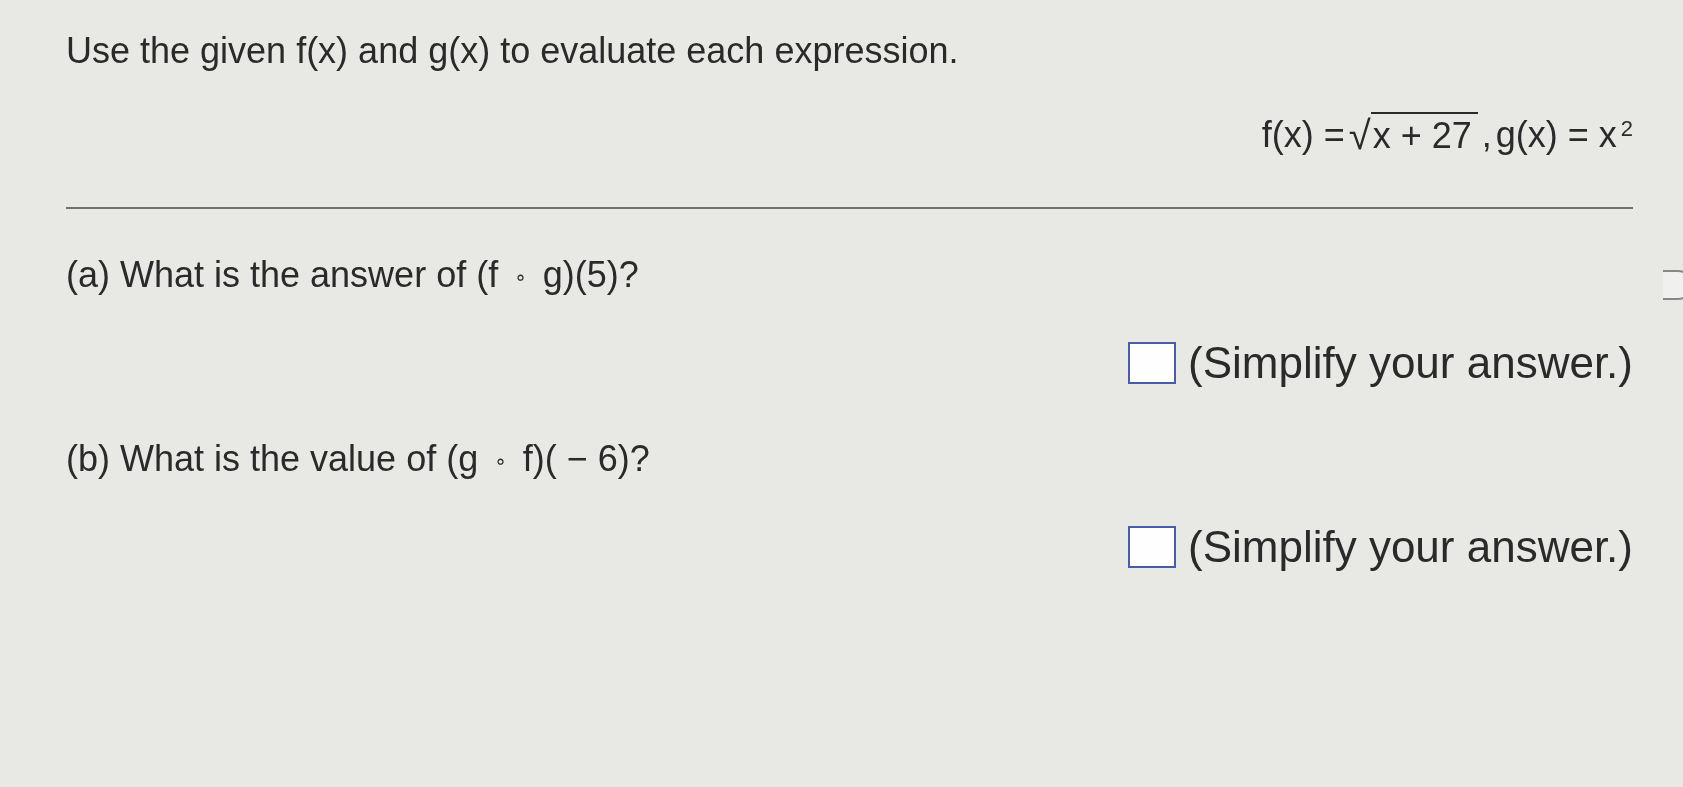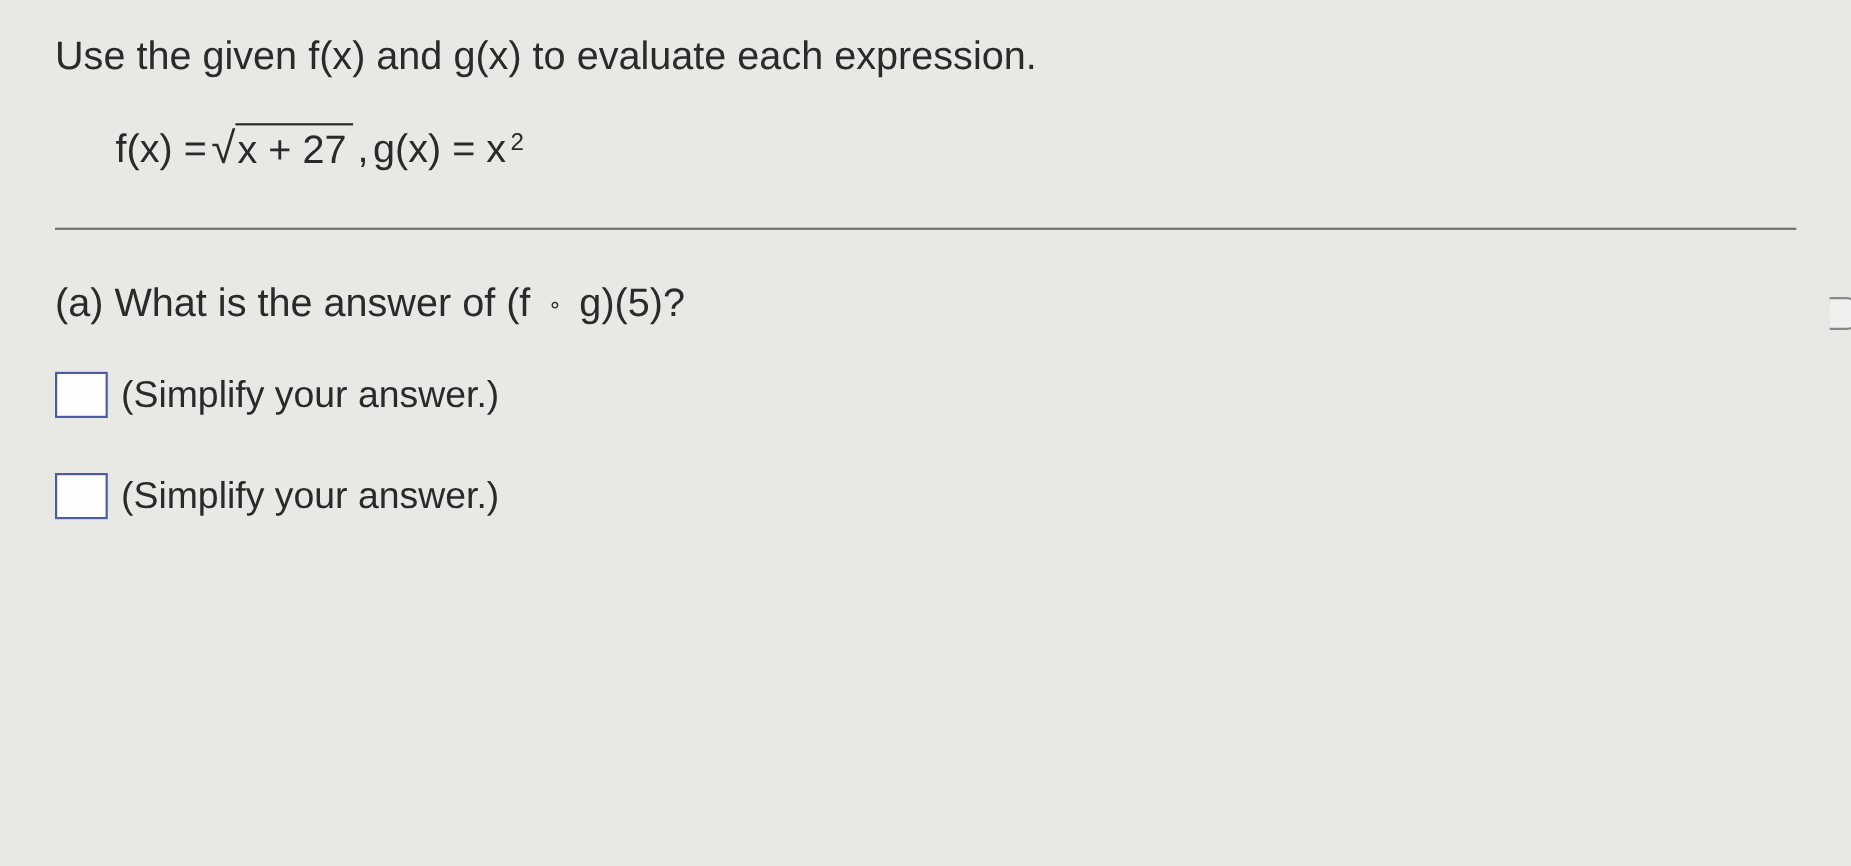--- a/index.html
+++ b/index.html
@@ -7,21 +7,21 @@
     margin: 0;
     padding: 0;
     width: 1683px;
     height: 787px;
     font-family: Arial, Helvetica, sans-serif;
     background: #e8e8e5;
     color: #2a2a2a;
     overflow: hidden;
   }
   .page {
-    padding: 25px 50px 30px 50px;
+    padding: 25px 50px 30px 66px;
     width: 100%;
     height: 100%;
     position: relative;
   }
   .instruction {
     font-size: 36px;
     font-weight: 400;
     margin-bottom: 40px;
     margin-top: 5px;
   }
@@ -87,30 +87,31 @@
   }
   .answer-box {
     display: inline-block;
     width: 48px;
     height: 42px;
     border: 2px solid #4a5ba8;
     background: #fefefe;
     vertical-align: middle;
   }
   .hint {
-    font-size: 34px;
+    font-size: 44px;
   }
   .comp {
     position: relative;
     top: -3px;
     font-size: 20px;
     padding: 0 6px;
   }
   .math {
     font-family: Arial, sans-serif;
+    justify-content: flex-end;
   }
 </style>
 </head>
 <body>
 
 <div class="page">
 
   <div class="instruction">Use the given f(x) and g(x) to evaluate each expression.</div>
 
   <div class="formula-row math">
@@ -132,19 +133,22 @@
     <div class="q-prompt math">
       <span>(a) What is the answer of (f </span><span class="comp">∘</span><span> g)(5)?</span>
     </div>
     <div class="answer-line math">
       <span class="answer-box"></span>
       <span class="hint">(Simplify your answer.)</span>
     </div>
   </div>
 
   <div class="question-block">
+    <div class="q-prompt math">
+      <span>(b) What is the value of (g </span><span class="comp">∘</span><span> f)( − 6)?</span>
+    </div>
     <div class="answer-line math">
       <span class="answer-box"></span>
       <span class="hint">(Simplify your answer.)</span>
     </div>
   </div>
 
 </div>
 
 </body></html>

